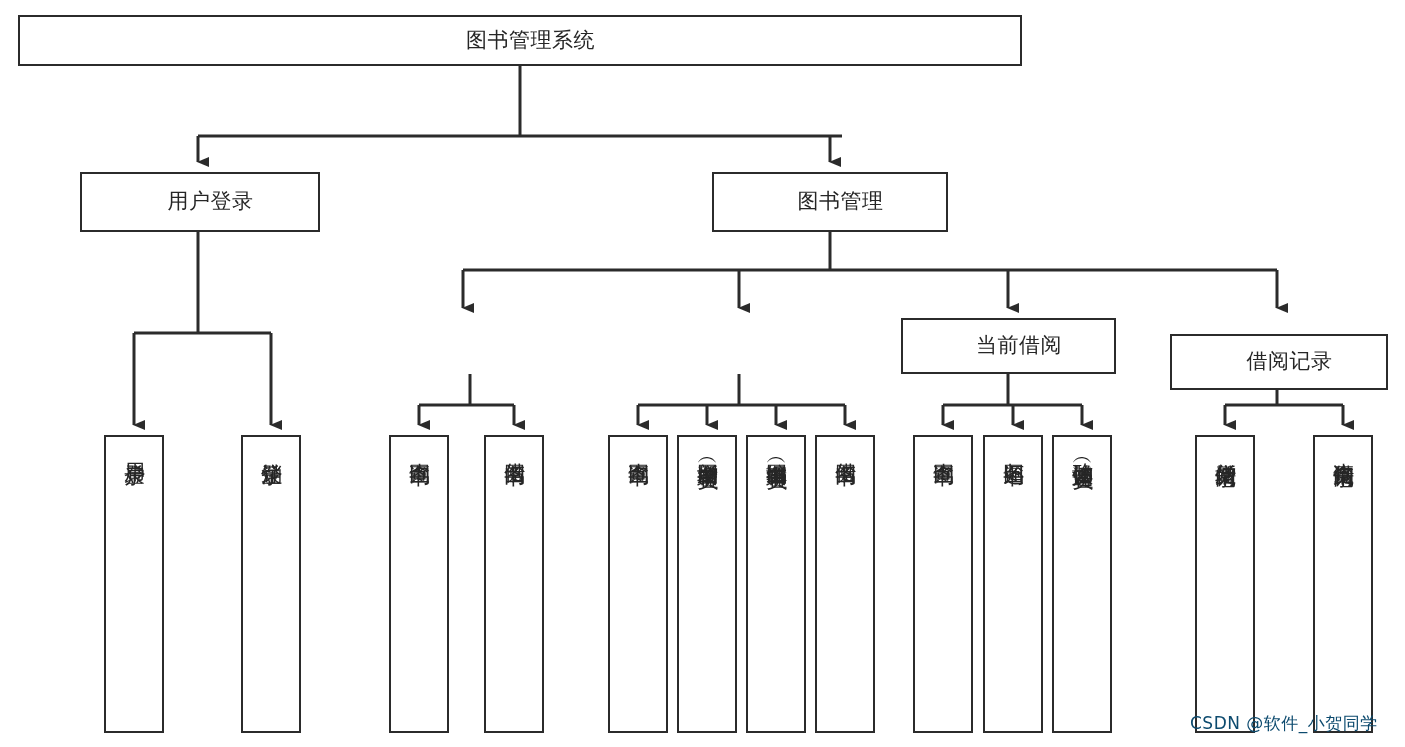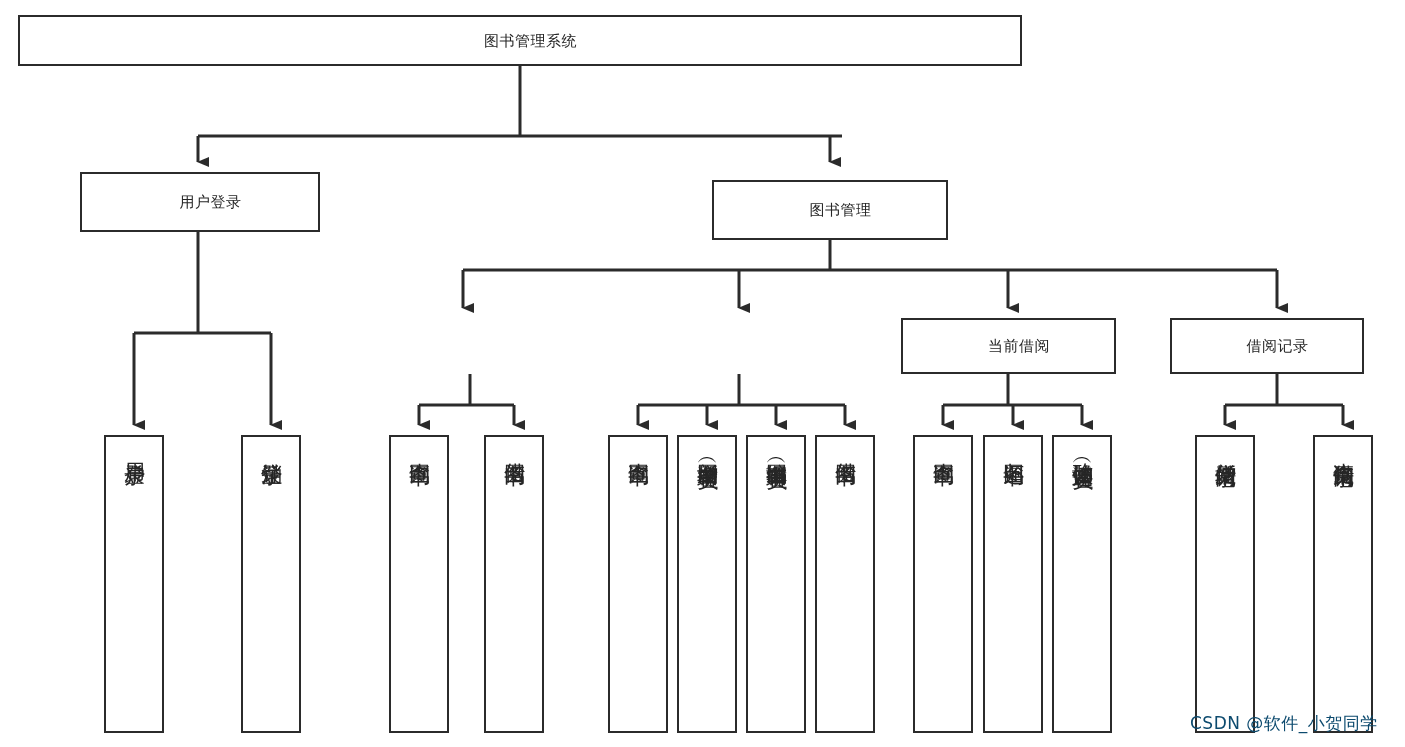--- a/index.html
+++ b/index.html
@@ -26,21 +26,21 @@
     position: absolute;
     box-sizing: border-box;
     border: 2px solid #2b2b2b;
     background: #ffffff;
     display: flex;
     align-items: center;
     justify-content: center;
     color: #262626;
   }
   .node.horiz {
-    font-size: 15px;
+    font-size: 21px;
     line-height: 1.2;
     letter-spacing: 0.5px;
     padding-left: 21px;
   }
   .node.vert {
     align-items: flex-start;
     justify-content: center;
     padding-top: 9px;
   }
   .node.vert .vlabel {
@@ -119,28 +119,28 @@
     </g>
   </svg>
 
   <div class="node horiz" style="left:18px; top:15px; width:1004px; height:51px;">
     <span>图书管理系统</span>
   </div>
 
   <div class="node horiz" style="left:80px; top:172px; width:240px; height:60px;">
     <span>用户登录</span>
   </div>
-  <div class="node horiz" style="left:712px; top:180px; width:236px; height:60px;">
+  <div class="node horiz" style="left:712px; top:172px; width:236px; height:60px;">
     <span>图书管理</span>
   </div>
 
   <div class="node horiz" style="left:901px; top:318px; width:215px; height:56px;">
     <span>当前借阅</span>
   </div>
-  <div class="node horiz" style="left:1170px; top:318px; width:194px; height:56px;">
+  <div class="node horiz" style="left:1170px; top:334px; width:218px; height:56px;">
     <span>借阅记录</span>
   </div>
 
   <div class="node vert" style="left:104px; top:435px; width:60px; height:298px;">
     <span class="vlabel">用户登录</span>
   </div>
   <div class="node vert" style="left:241px; top:435px; width:60px; height:298px;">
     <span class="vlabel">注销登录</span>
   </div>
   <div class="node vert" style="left:389px; top:435px; width:60px; height:298px;">

